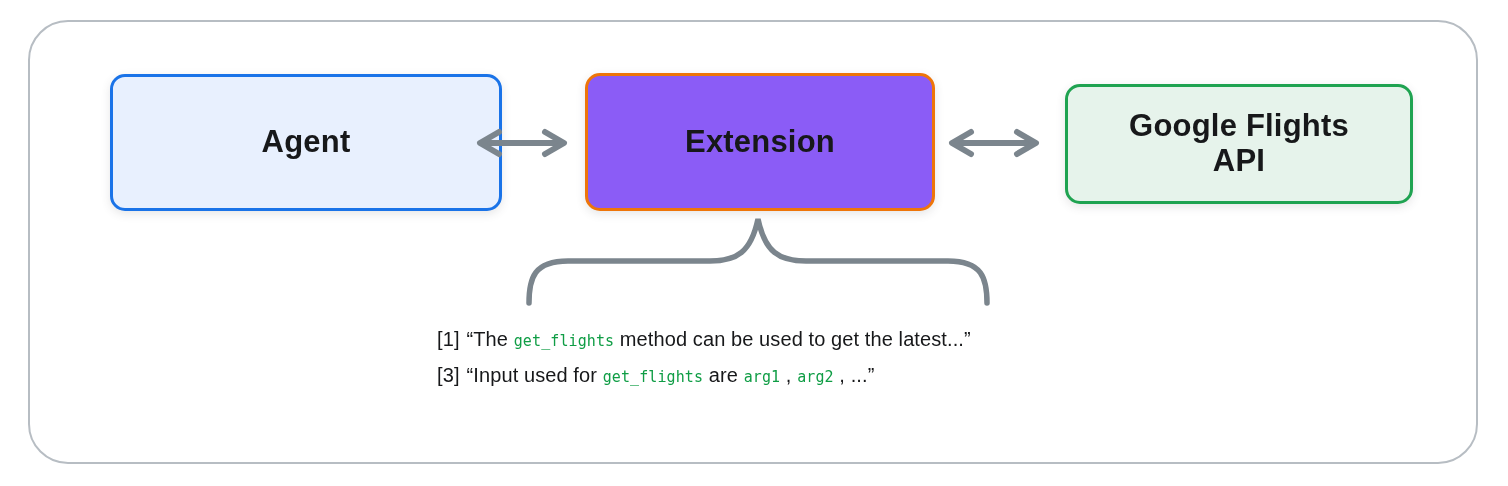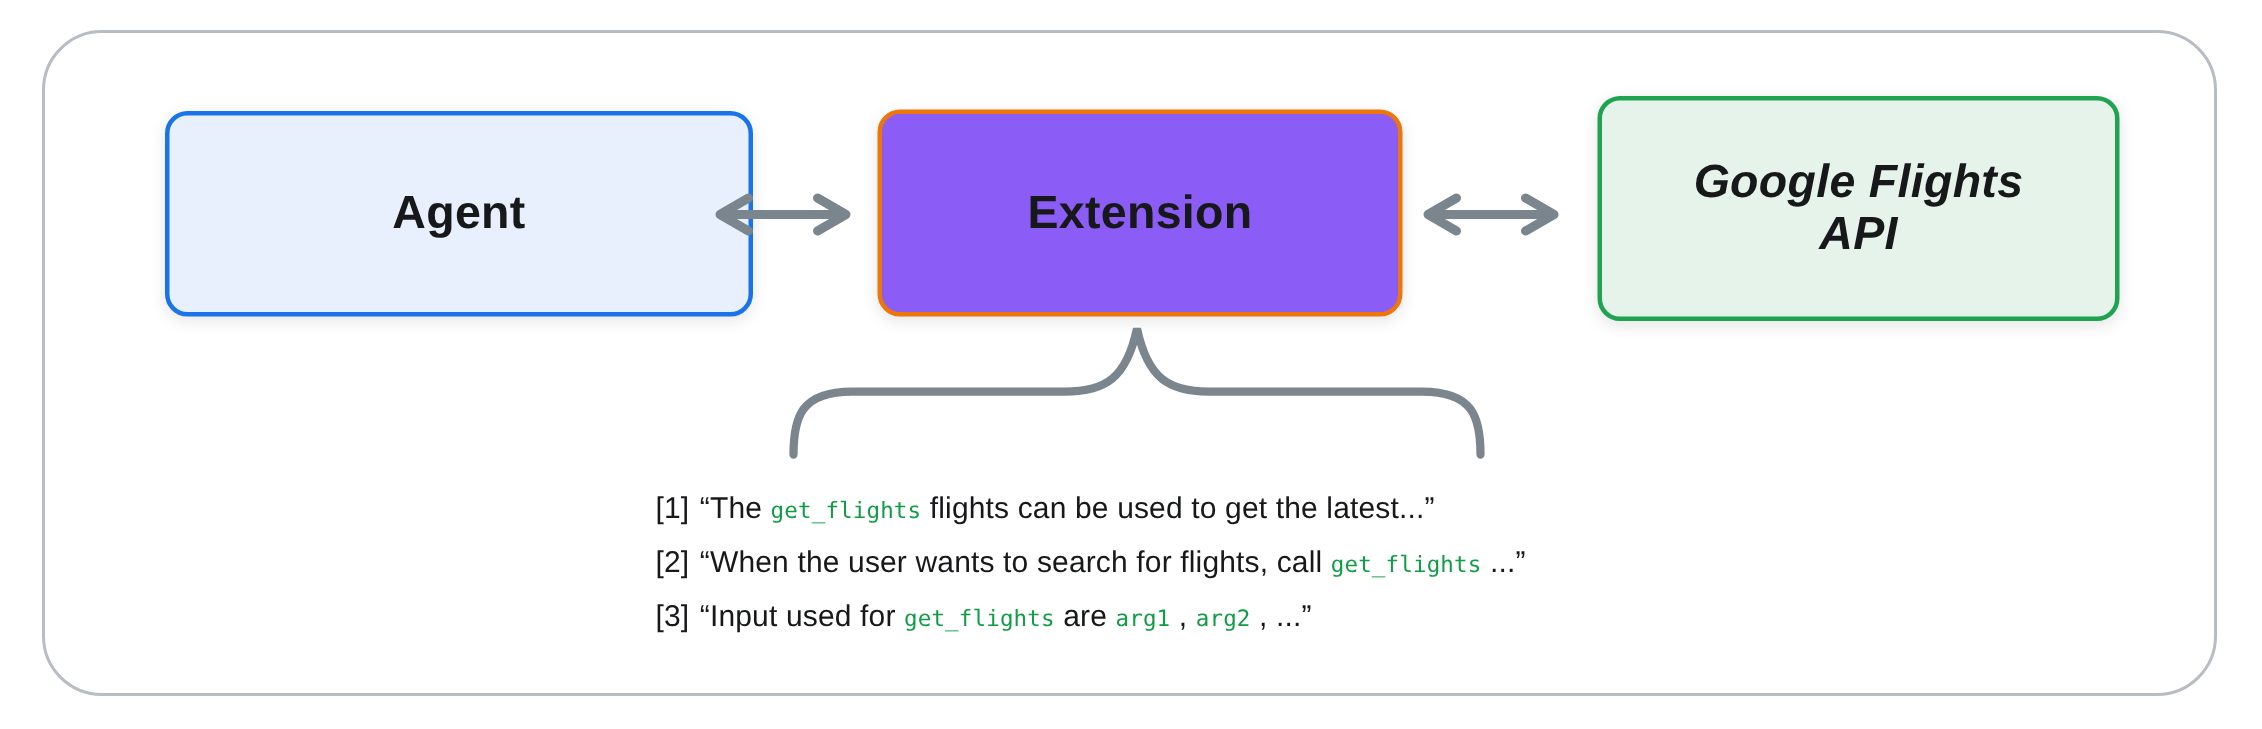--- a/index.html
+++ b/index.html
@@ -37,21 +37,21 @@
     text-align: center;
     font-size: 31px;
     font-weight: 600;
     color: #17181a;
     letter-spacing: 0.2px;
     line-height: 1.12;
     box-shadow: 0 3px 10px rgba(60,64,67,0.13);
   }
   #node-agent     { left: 110px;  top: 74px; width: 392px; height: 137px; }
   #node-extension { left: 585px;  top: 73px; width: 350px; height: 138px; }
-  #node-gfa       { left: 1065px; top: 64px; width: 348px; height: 150px; font-style: italic; }
+  #node-gfa       { left: 1065px; top: 84px; width: 348px; height: 120px; }
   .node .label-line { display: block; }
   .connector { position: absolute; }
   #arrow-agent-extension { left: 472px; top: 127px; }
   #arrow-extension-api   { left: 944px; top: 127px; }
   #brace { left: 520px; top: 212px; }
   .annotations {
     position: absolute;
     left: 437px;
     top: 321px;
     color: var(--text, #17181a);
@@ -105,16 +105,15 @@
   <path d="M 9 91
            C 9 66, 14 49, 48 49
            L 190 49
            C 217 49, 231 40, 238 7
            C 245 40, 259 49, 286 49
            L 428 49
            C 462 49, 467 66, 467 91" fill="none" stroke-width="5.5" stroke-linecap="round" stroke="#7b858d"></path>
 </svg>
 
 <div class="annotations">
-    <div class="ann-line"><span class="ann-index">[1]</span><span class="ann-text">“The </span><span class="ann-code">get_flights</span><span class="ann-text"> flights can be used to get the latest...”</span></div>
-    <div class="ann-line"><span class="ann-index">[2]</span><span class="ann-text">“When the user wants to search for flights, call </span><span class="ann-code">get_flights</span><span class="ann-text"> ...”</span></div>
+    <div class="ann-line"><span class="ann-index">[1]</span><span class="ann-text">“The </span><span class="ann-code">get_flights</span><span class="ann-text"> method can be used to get the latest...”</span></div>
     <div class="ann-line"><span class="ann-index">[3]</span><span class="ann-text">“Input used for </span><span class="ann-code">get_flights</span><span class="ann-text"> are </span><span class="ann-code">arg1</span><span class="ann-text"> , </span><span class="ann-code">arg2</span><span class="ann-text"> , ...”</span></div>
   </div>
 
 </body></html>

